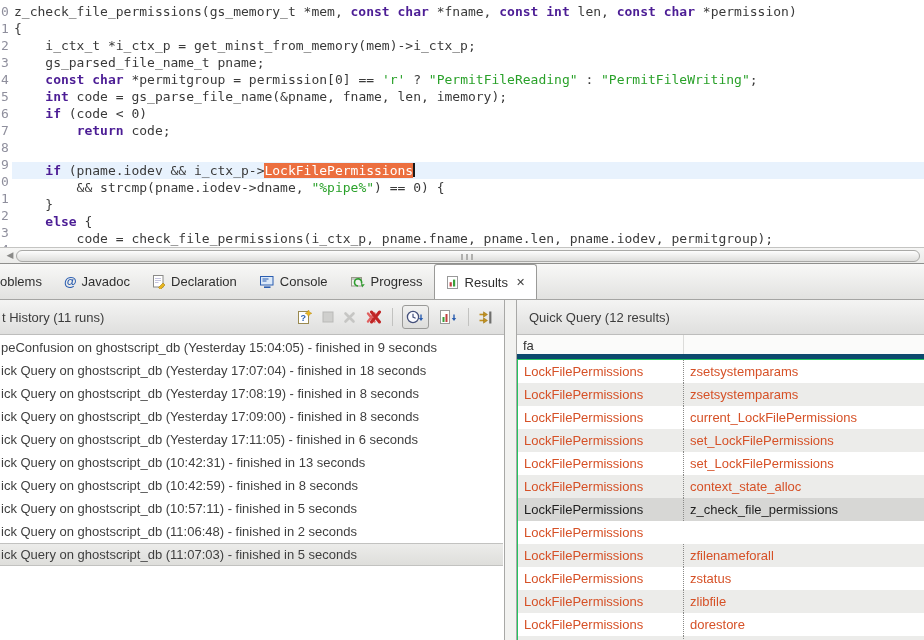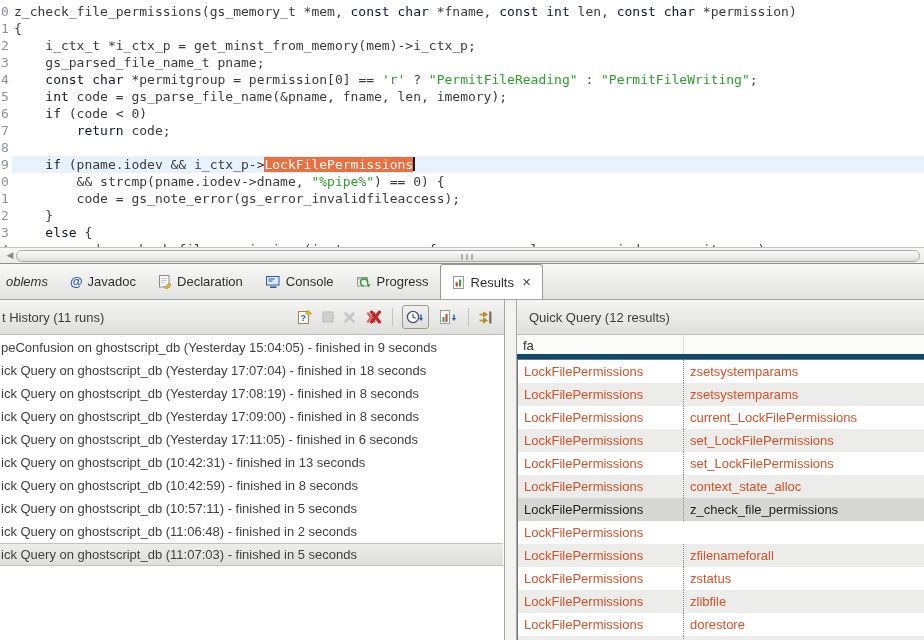--- a/index.html
+++ b/index.html
@@ -5,49 +5,49 @@
   html,body{margin:0;padding:0;}
   body{width:924px;height:640px;overflow:hidden;font-family:"Liberation Sans","DejaVu Sans",sans-serif;background:#fff;}
   #stage{position:relative;width:924px;height:640px;overflow:hidden;background:#f0f0ee;}
 
   
   #editor{position:absolute;left:0;top:0;width:924px;height:247px;background:#fff;overflow:hidden;}
   #gutter{position:absolute;left:0;top:3px;width:12px;}
   #gutter .gd{height:17px;line-height:17px;font-family:"DejaVu Sans Mono","Liberation Mono",monospace;font-size:13px;color:#8f8f9d;padding-left:1px;}
   #code{position:absolute;left:12px;top:3px;right:0;}
   .code-line{height:17px;line-height:17px;font-family:"DejaVu Sans Mono","Liberation Mono",monospace;font-size:13px;white-space:pre;padding-left:2px;color:#3a3a3a;}
-  .code-line.current{background:#e8f2fd;}
+  .code-line.current{background:#e8f2fd;margin-top:6px;}
   .tok-p{color:#3a3a3a;}
-  .tok-k{color:#0f172a;}
+  .tok-k{color:#4c1d95;font-weight:bold;}
   .tok-s{color:#2aa12a;}
   .tok-sel{background:#ec6f3f;color:#ffffff;}
   .cursor{display:inline-block;width:2px;height:14px;background:#1a1a1a;vertical-align:-2px;}
 
   
   #hscroll{position:absolute;left:0;top:247px;width:924px;height:16px;background:linear-gradient(#f6f6f5,#ebebe9);border-top:1px solid #c4c4c2;box-sizing:border-box;}
   #hscroll .stepper{position:absolute;left:2px;top:1px;width:16px;height:13px;color:#8a8a88;font-size:9px;line-height:13px;text-align:center;}
   #hscroll .thumb{position:absolute;left:16px;right:4px;top:1.5px;height:12px;border:1px solid #a9a9a7;border-radius:7px;background:linear-gradient(#fdfdfd,#dededc);box-sizing:border-box;}
   #hscroll .grip{position:absolute;left:50%;top:3px;width:14px;height:6px;margin-left:-7px;
     background:repeating-linear-gradient(90deg,#b0b0ae 0 1.5px,transparent 1.5px 5px);}
 
   
   #tabbar{position:absolute;left:0;top:263px;width:924px;height:37px;background:linear-gradient(#f8f8f7,#e2e2e0);
     border-top:1px solid #8f8f8d;border-bottom:1px solid #a5a5a3;box-sizing:border-box;display:flex;align-items:stretch;}
   .tab{display:flex;align-items:center;gap:5px;padding:0 11px;font-size:13px;color:#2f2f2f;cursor:default;}
-  .tab.first{padding-left:6px;font-style:italic;}
+  .tab.first{padding-left:0;}
   .tab.active{background:#ffffff;border:1px solid #9a9a98;border-bottom:none;border-radius:3px 3px 0 0;margin-bottom:0;}
   .tab .close{font-size:11px;color:#444;margin-left:3px;}
   .tab .ticon{display:inline-flex;align-items:center;}
   .at-blue{color:#2a5db0;font-weight:bold;font-size:13px;}
 
   
   #panels{position:absolute;left:0;top:300px;width:924px;height:340px;border-radius:6px;}
   #history-panel{position:absolute;left:0;top:0;width:505px;height:340px;background:#fff;border-right:1px solid #a8a8a6;box-sizing:border-box;}
   #sash{position:absolute;left:505px;top:0;width:11px;height:340px;background:#f2f2f0;}
-  #results-panel{position:absolute;left:516px;top:0;width:408px;height:340px;background:#737373;border-left:1px solid #a8a8a6;box-sizing:border-box;}
+  #results-panel{position:absolute;left:516px;top:0;width:408px;height:340px;background:#22c55e;border-left:1px solid #a8a8a6;box-sizing:border-box;}
 
   .phead{height:35px;background:linear-gradient(#f4f4f3,#dfdfde);border-bottom:1px solid #bdbdbc;box-sizing:border-box;
     display:flex;align-items:center;font-size:13px;color:#3c3c3c;}
   #history-head{padding-left:2px;}
   #results-head{padding-left:12px;}
 
   
   #history-toolbar{margin-left:auto;display:flex;align-items:center;gap:9px;padding-right:8px;}
   .tbtn{display:inline-flex;align-items:center;justify-content:center;height:22px;}
   .tbtn.pressed{border:1px solid #9a9a98;border-radius:3px;background:linear-gradient(#f1f1f0,#dddddb);padding:0 2px;}
@@ -98,21 +98,20 @@
         <div class="code-line"><span class="tok-p">{</span></div>
         <div class="code-line"><span class="tok-p">    i_ctx_t *i_ctx_p = get_minst_from_memory(mem)-&gt;i_ctx_p;</span></div>
         <div class="code-line"><span class="tok-p">    gs_parsed_file_name_t pname;</span></div>
         <div class="code-line"><span class="tok-p">    </span><span class="tok-k">const</span><span class="tok-p"> </span><span class="tok-k">char</span><span class="tok-p"> *permitgroup = permission[0] == </span><span class="tok-s">'r'</span><span class="tok-p"> ? </span><span class="tok-s">"PermitFileReading"</span><span class="tok-p"> : </span><span class="tok-s">"PermitFileWriting"</span><span class="tok-p">;</span></div>
         <div class="code-line"><span class="tok-p">    </span><span class="tok-k">int</span><span class="tok-p"> code = gs_parse_file_name(&amp;pname, fname, len, imemory);</span></div>
         <div class="code-line"><span class="tok-p">    </span><span class="tok-k">if</span><span class="tok-p"> (code &lt; 0)</span></div>
         <div class="code-line"><span class="tok-p">        </span><span class="tok-k">return</span><span class="tok-p"> code;</span></div>
         <div class="code-line"></div>
         <div class="code-line current"><span class="tok-p">    </span><span class="tok-k">if</span><span class="tok-p"> (pname.iodev &amp;&amp; i_ctx_p-&gt;</span><span class="tok-sel">LockFilePermissions</span><span class="cursor"></span></div>
         <div class="code-line"><span class="tok-p">        &amp;&amp; strcmp(pname.iodev-&gt;dname, </span><span class="tok-s">"%pipe%"</span><span class="tok-p">) == 0) {</span></div>
-        <div class="code-line"><span class="tok-p">        code = gs_note_error(gs_error_invalidfileaccess);</span></div>
         <div class="code-line"><span class="tok-p">    }</span></div>
         <div class="code-line"><span class="tok-p">    </span><span class="tok-k">else</span><span class="tok-p"> {</span></div>
         <div class="code-line"><span class="tok-p">        code = check_file_permissions(i_ctx_p, pname.fname, pname.len, pname.iodev, permitgroup);</span></div>
       </div>
   </div>
 
   <div id="hscroll">
     <div class="stepper">◀</div>
     <div class="thumb">
         <div class="grip"></div>

